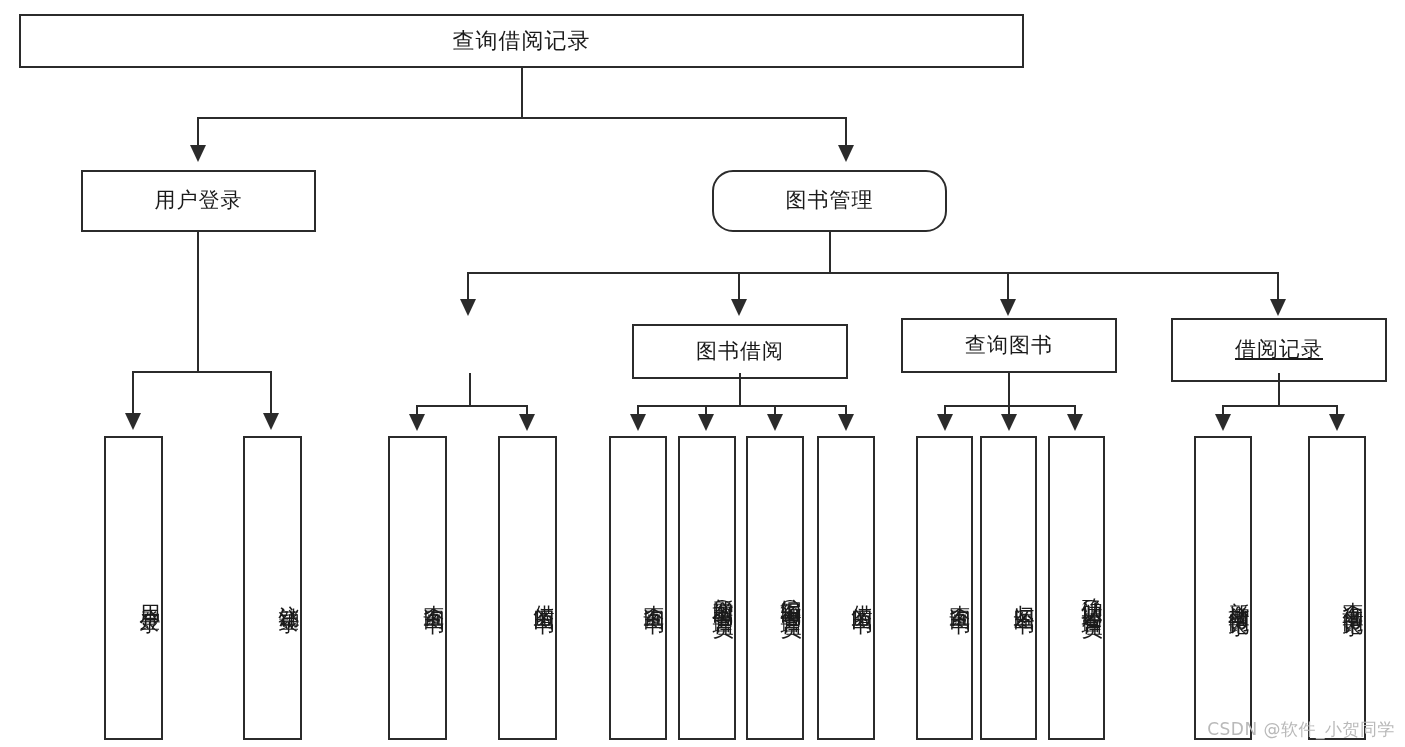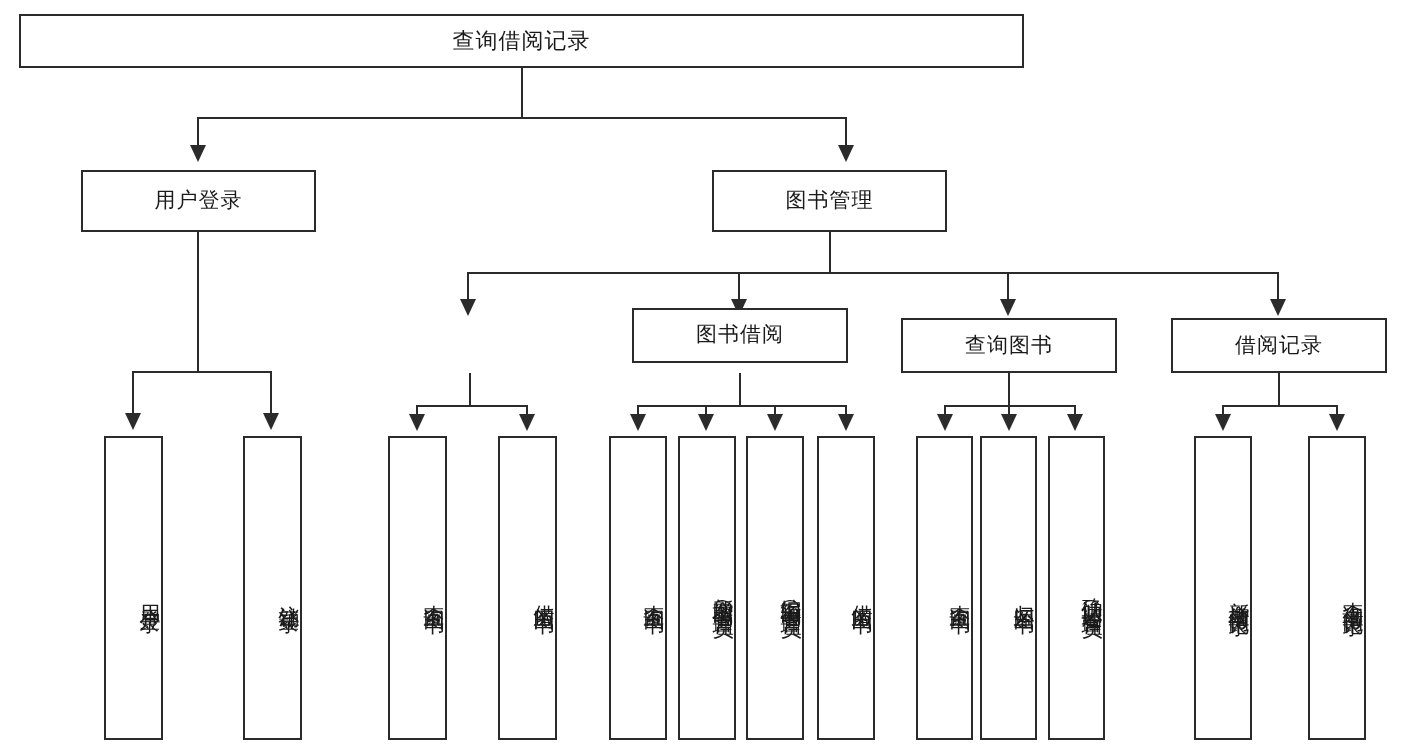--- a/index.html
+++ b/index.html
@@ -87,21 +87,21 @@
   <div class="conn vline" style="left:521px; top:68px; height:50px;"></div>
   <div class="conn hline" style="left:197px; top:117px; width:650px;"></div>
   <div class="conn vline" style="left:197px; top:117px; height:28px;"></div>
   <div class="conn vline" style="left:845px; top:117px; height:28px;"></div>
   <div class="arrow" style="left:190px; top:145px;"></div>
   <div class="arrow" style="left:838px; top:145px;"></div>
 
   <div class="node h" style="left:81px; top:170px; width:235px; height:62px;">
     <span>用户登录</span>
   </div>
-  <div class="node h" style="left:712px; top:170px; width:235px; height:62px;">
+  <div class="node h" style="left:712px; top:170px; width:235px; height:62px;border-radius:21px;">
     <span>图书管理</span>
   </div>
 
   <div class="conn vline" style="left:197px; top:232px; height:140px;"></div>
   <div class="conn hline" style="left:132px; top:371px; width:140px;"></div>
   <div class="conn vline" style="left:132px; top:371px; height:44px;"></div>
   <div class="conn vline" style="left:270px; top:371px; height:44px;"></div>
   <div class="arrow" style="left:125px; top:413px;"></div>
   <div class="arrow" style="left:263px; top:413px;"></div>
 
@@ -116,27 +116,27 @@
   <div class="conn hline" style="left:467px; top:272px; width:812px;"></div>
   <div class="conn vline" style="left:467px; top:272px; height:28px;"></div>
   <div class="conn vline" style="left:738px; top:272px; height:28px;"></div>
   <div class="conn vline" style="left:1007px; top:272px; height:28px;"></div>
   <div class="conn vline" style="left:1277px; top:272px; height:28px;"></div>
   <div class="arrow" style="left:460px; top:299px;"></div>
   <div class="arrow" style="left:731px; top:299px;"></div>
   <div class="arrow" style="left:1000px; top:299px;"></div>
   <div class="arrow" style="left:1270px; top:299px;"></div>
 
-  <div class="node h" style="left:632px; top:308px; width:216px; height:55px;font-family:Liberation Mono, monospace;">
+  <div class="node h" style="left:632px; top:324px; width:216px; height:55px;">
     <span>图书借阅</span>
   </div>
   <div class="node h" style="left:901px; top:318px; width:216px; height:55px;">
     <span>查询图书</span>
   </div>
-  <div class="node h" style="left:1171px; top:318px; width:216px; height:55px;">
+  <div class="node h" style="left:1171px; top:318px; width:216px; height:64px;text-decoration:underline;">
     <span>借阅记录</span>
   </div>
 
   <div class="conn vline" style="left:469px; top:373px; height:33px;"></div>
   <div class="conn hline" style="left:416px; top:405px; width:112px;"></div>
   <div class="conn vline" style="left:416px; top:405px; height:12px;"></div>
   <div class="conn vline" style="left:526px; top:405px; height:12px;"></div>
   <div class="arrow" style="left:409px; top:414px;"></div>
   <div class="arrow" style="left:519px; top:414px;"></div>
 
@@ -197,14 +197,15 @@
   <div class="arrow" style="left:1215px; top:414px;"></div>
   <div class="arrow" style="left:1329px; top:414px;"></div>
 
   <div class="node v" style="left:1194px; top:436px; width:58px; height:304px;">
     <span class="vlabel">新增借阅记录</span>
   </div>
   <div class="node v" style="left:1308px; top:436px; width:58px; height:304px;">
     <span class="vlabel">查询借阅记录</span>
   </div>
 
+  <div class="watermark">CSDN @软件_小贺同学</div>
 
 </div>
 
 </body></html>

